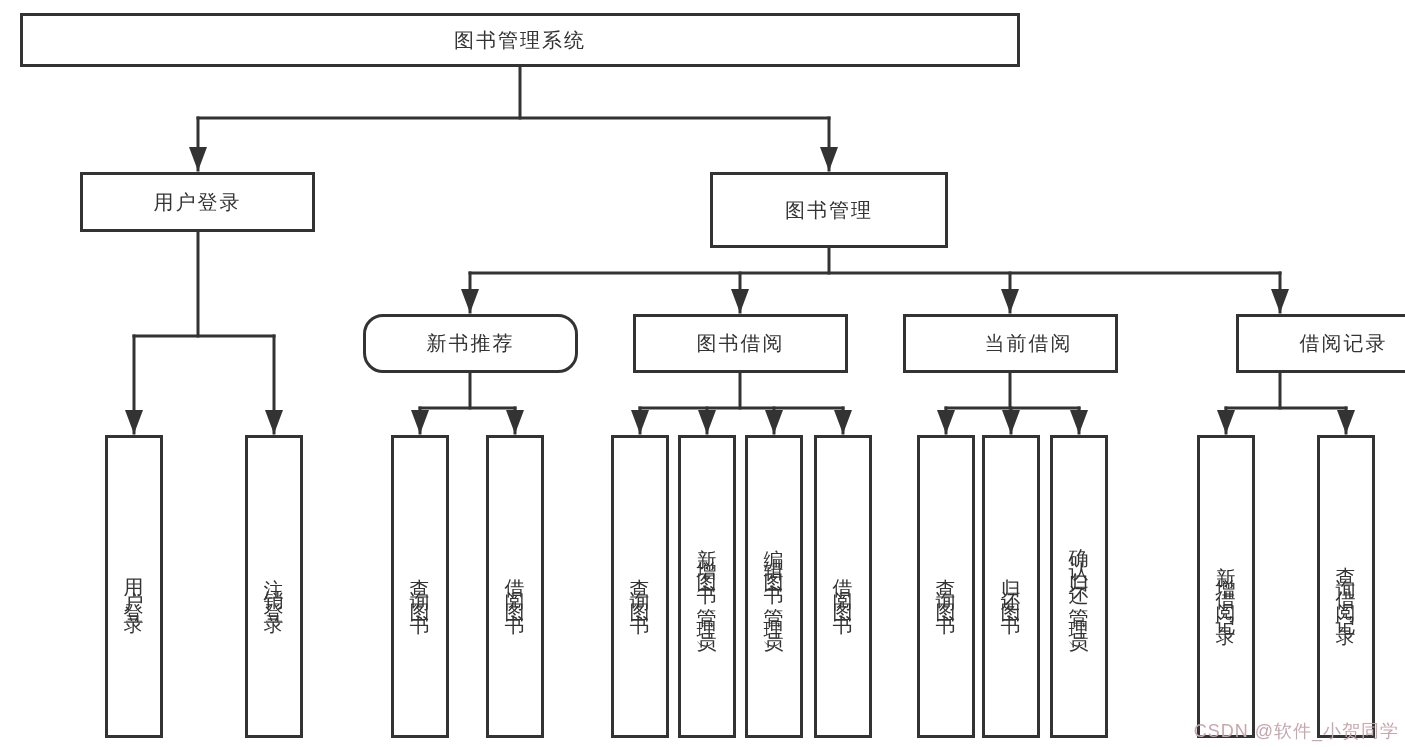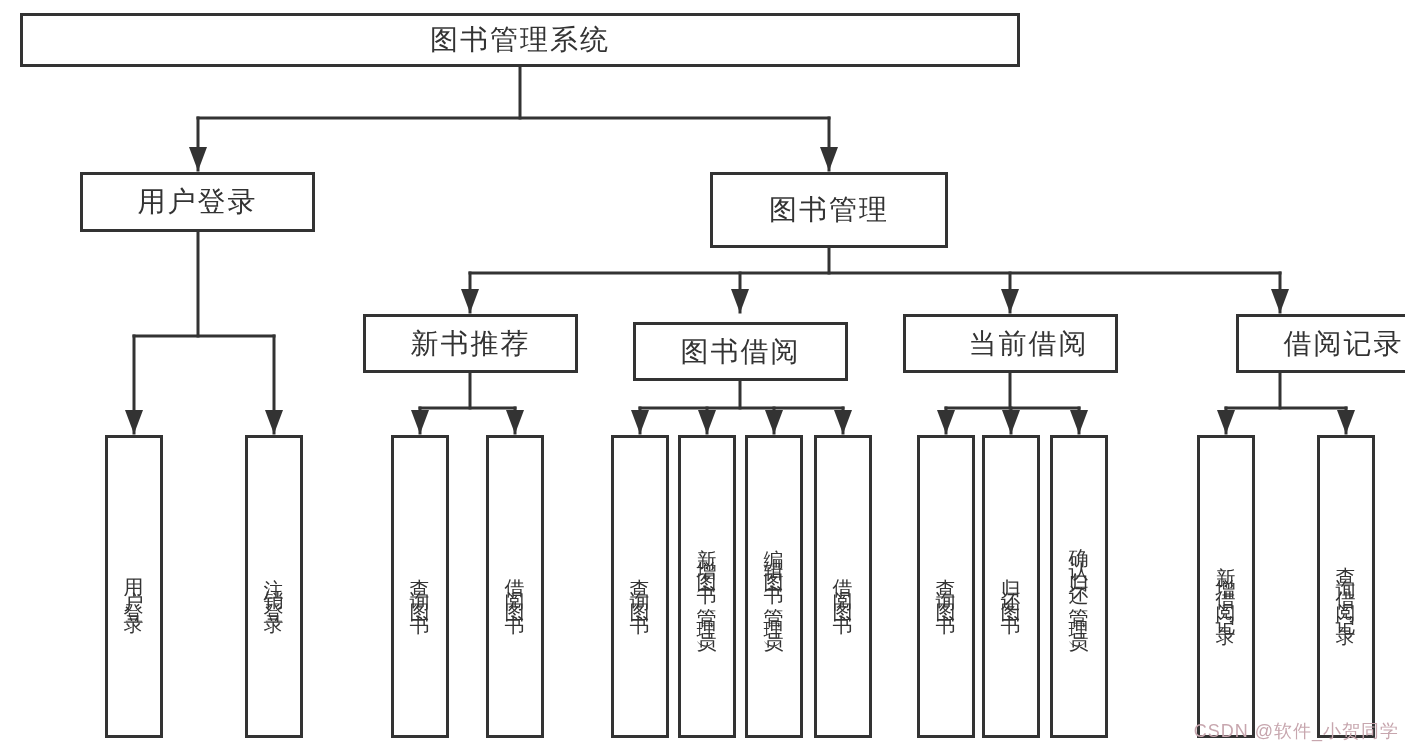--- a/index.html
+++ b/index.html
@@ -24,21 +24,21 @@
   }
   .box {
     position: absolute;
     box-sizing: border-box;
     border: 3px solid #333333;
     background: #ffffff;
     color: #333333;
     display: flex;
     align-items: center;
     justify-content: center;
-    font-size: 28px;
+    font-size: 20px;
     letter-spacing: 2px;
     white-space: nowrap;
   }
   .box.v {
     writing-mode: vertical-rl;
     letter-spacing: 12px;
     font-size: 20px;
     white-space: normal;
     line-height: 1;
   }
@@ -120,22 +120,22 @@
         <line x1="1346" y1="408" x2="1346" y2="433" marker-end="url(#arw)"></line>
       </g>
     </g>
   </svg>
 
   <div class="box" style="left:20px; top:13px; width:1000px; height:54px;">图书管理系统</div>
 
   <div class="box" style="left:80px; top:172px; width:235px; height:60px;">用户登录</div>
   <div class="box" style="left:710px; top:172px; width:238px; height:76px;">图书管理</div>
 
-  <div class="box" style="left:363px; top:314px; width:215px; height:59px;">新书推荐</div>
-  <div class="box" style="left:633px; top:314px; width:215px; height:59px;margin-top:8px;">图书借阅</div>
+  <div class="box" style="left:363px; top:314px; width:215px; height:59px;border-radius:20px;">新书推荐</div>
+  <div class="box" style="left:633px; top:314px; width:215px; height:59px;">图书借阅</div>
   <div class="box" style="left:903px; top:314px; width:215px; height:59px;padding-left:36px;">当前借阅</div>
   <div class="box" style="left:1236px; top:314px; width:215px; height:59px;">借阅记录</div>
 
   <div class="box v" style="left:105px; top:435px; width:58px; height:303px;">用户登录</div>
   <div class="box v" style="left:245px; top:435px; width:58px; height:303px;">注销登录</div>
 
   <div class="box v" style="left:391px; top:435px; width:58px; height:303px;">查询图书</div>
   <div class="box v" style="left:486px; top:435px; width:58px; height:303px;">借阅图书</div>
 
   <div class="box v" style="left:611px; top:435px; width:58px; height:303px;">查询图书</div>

